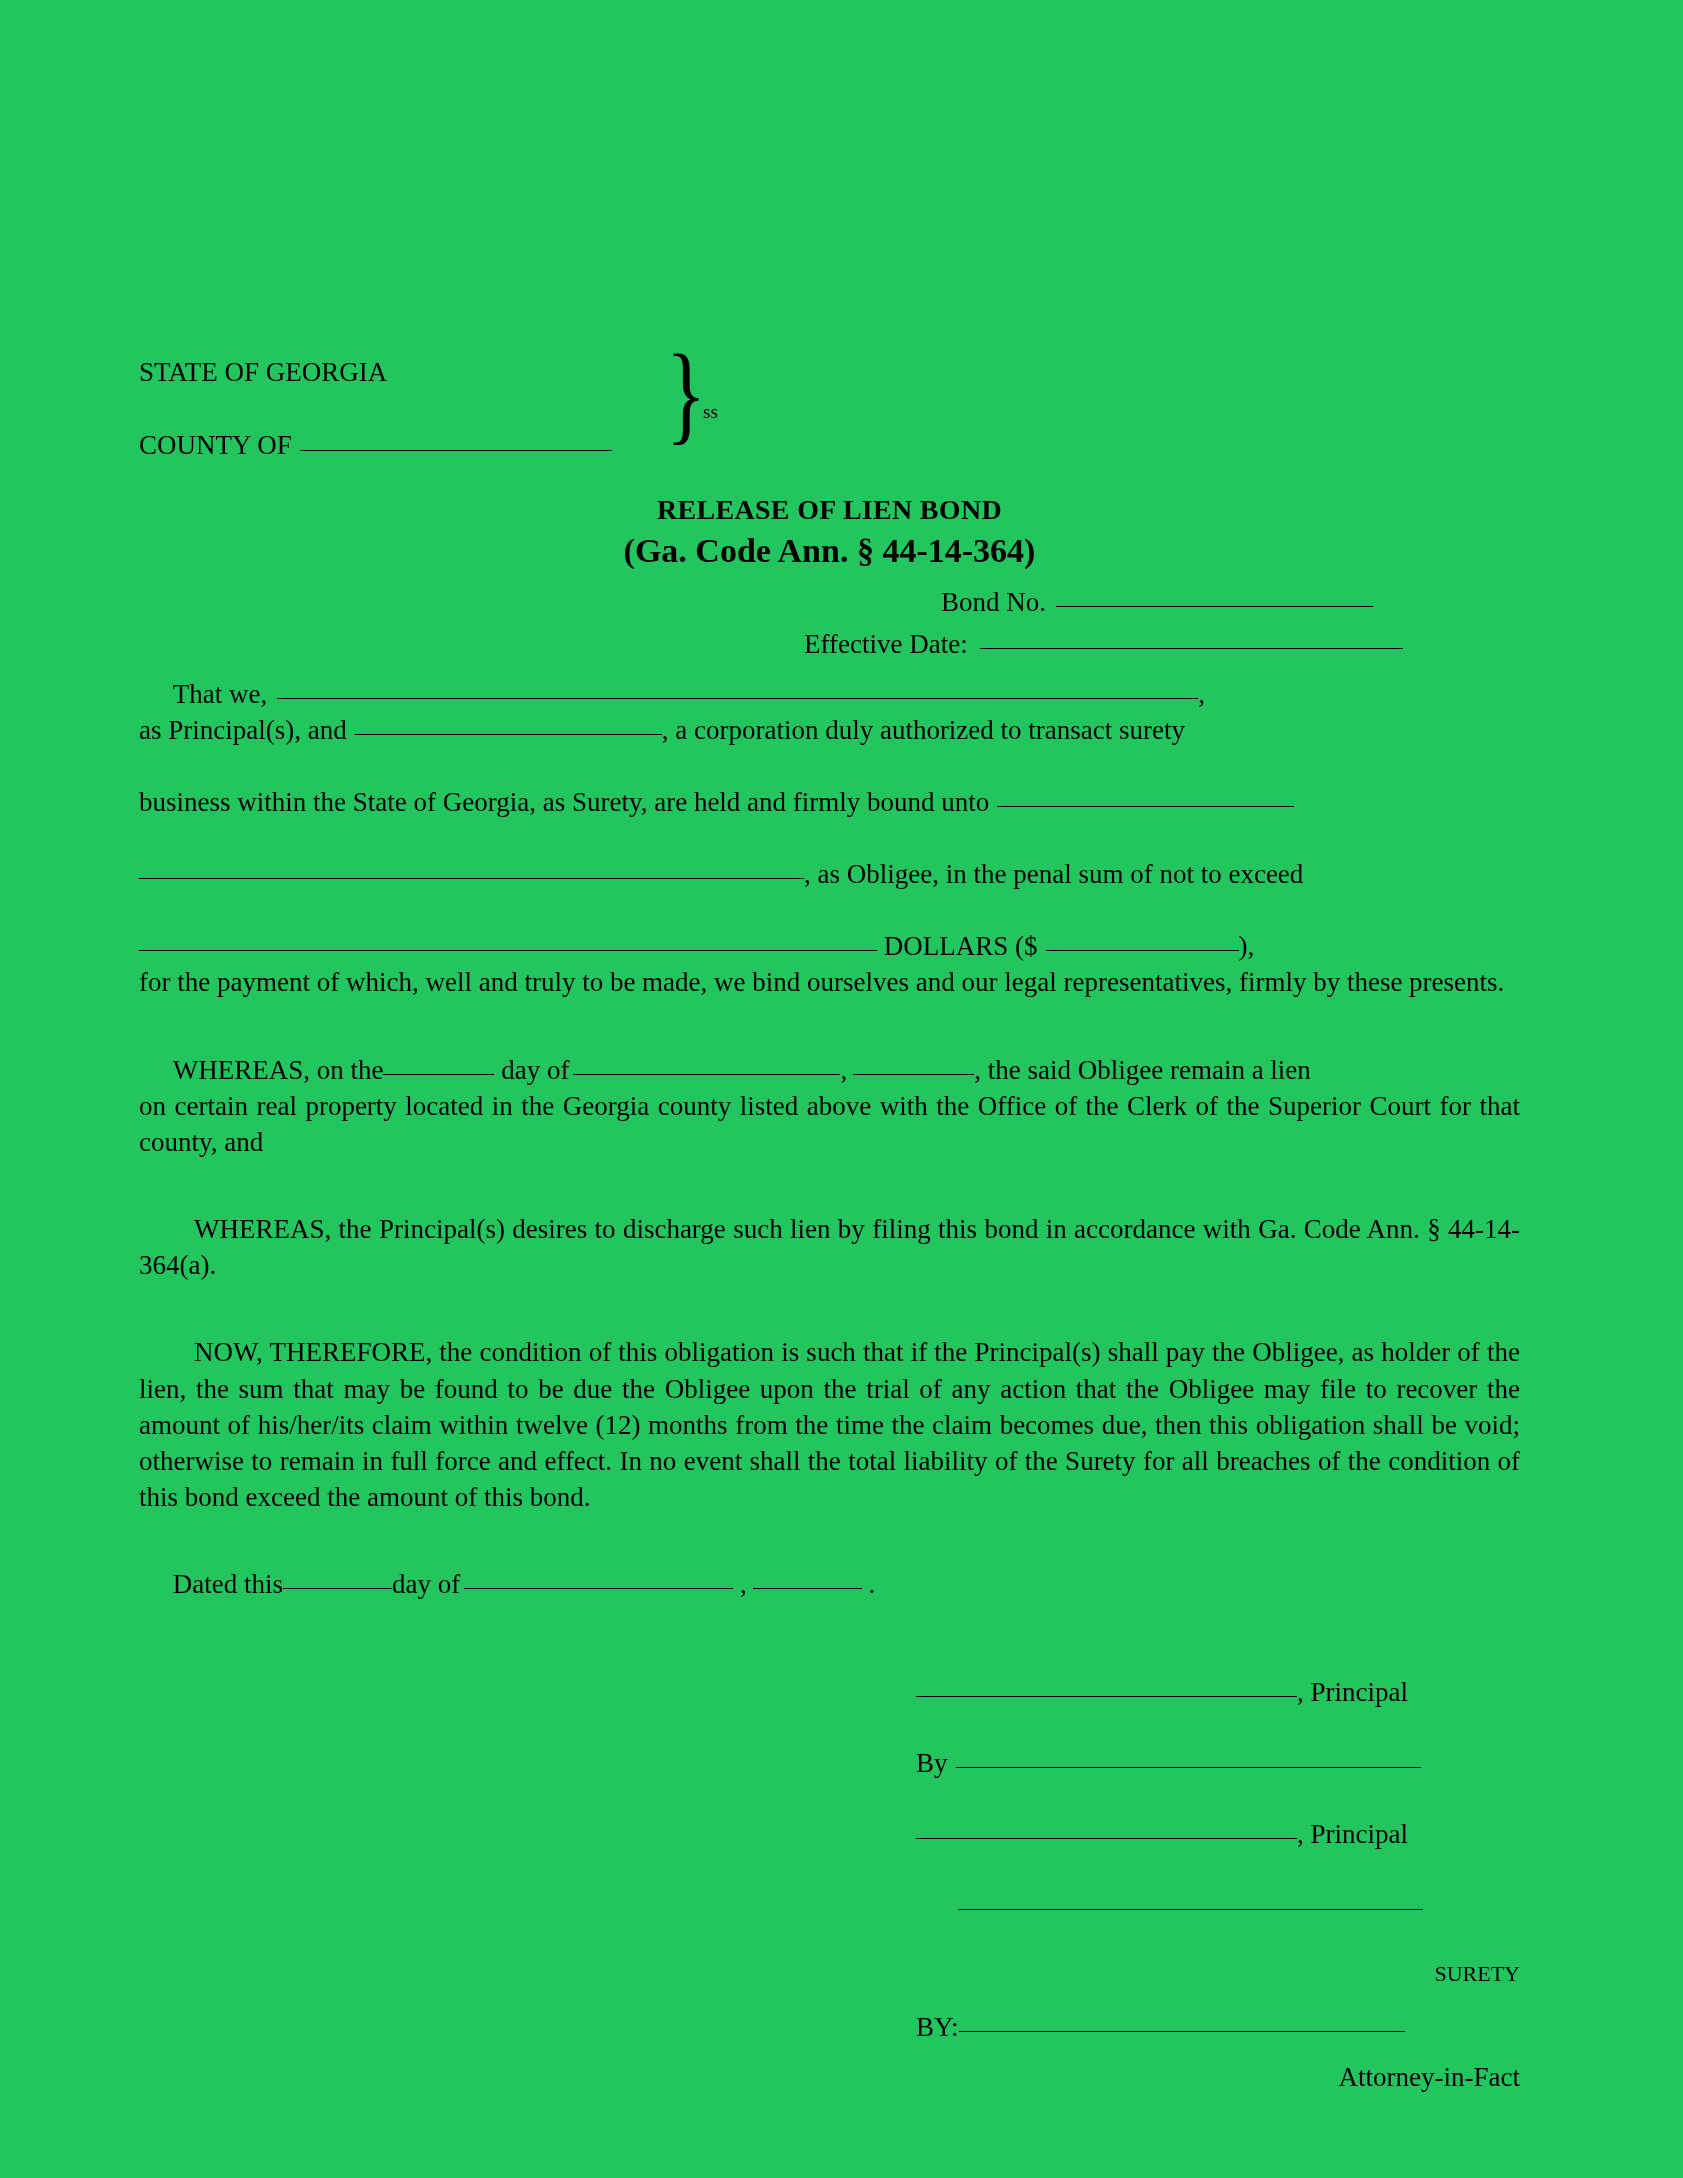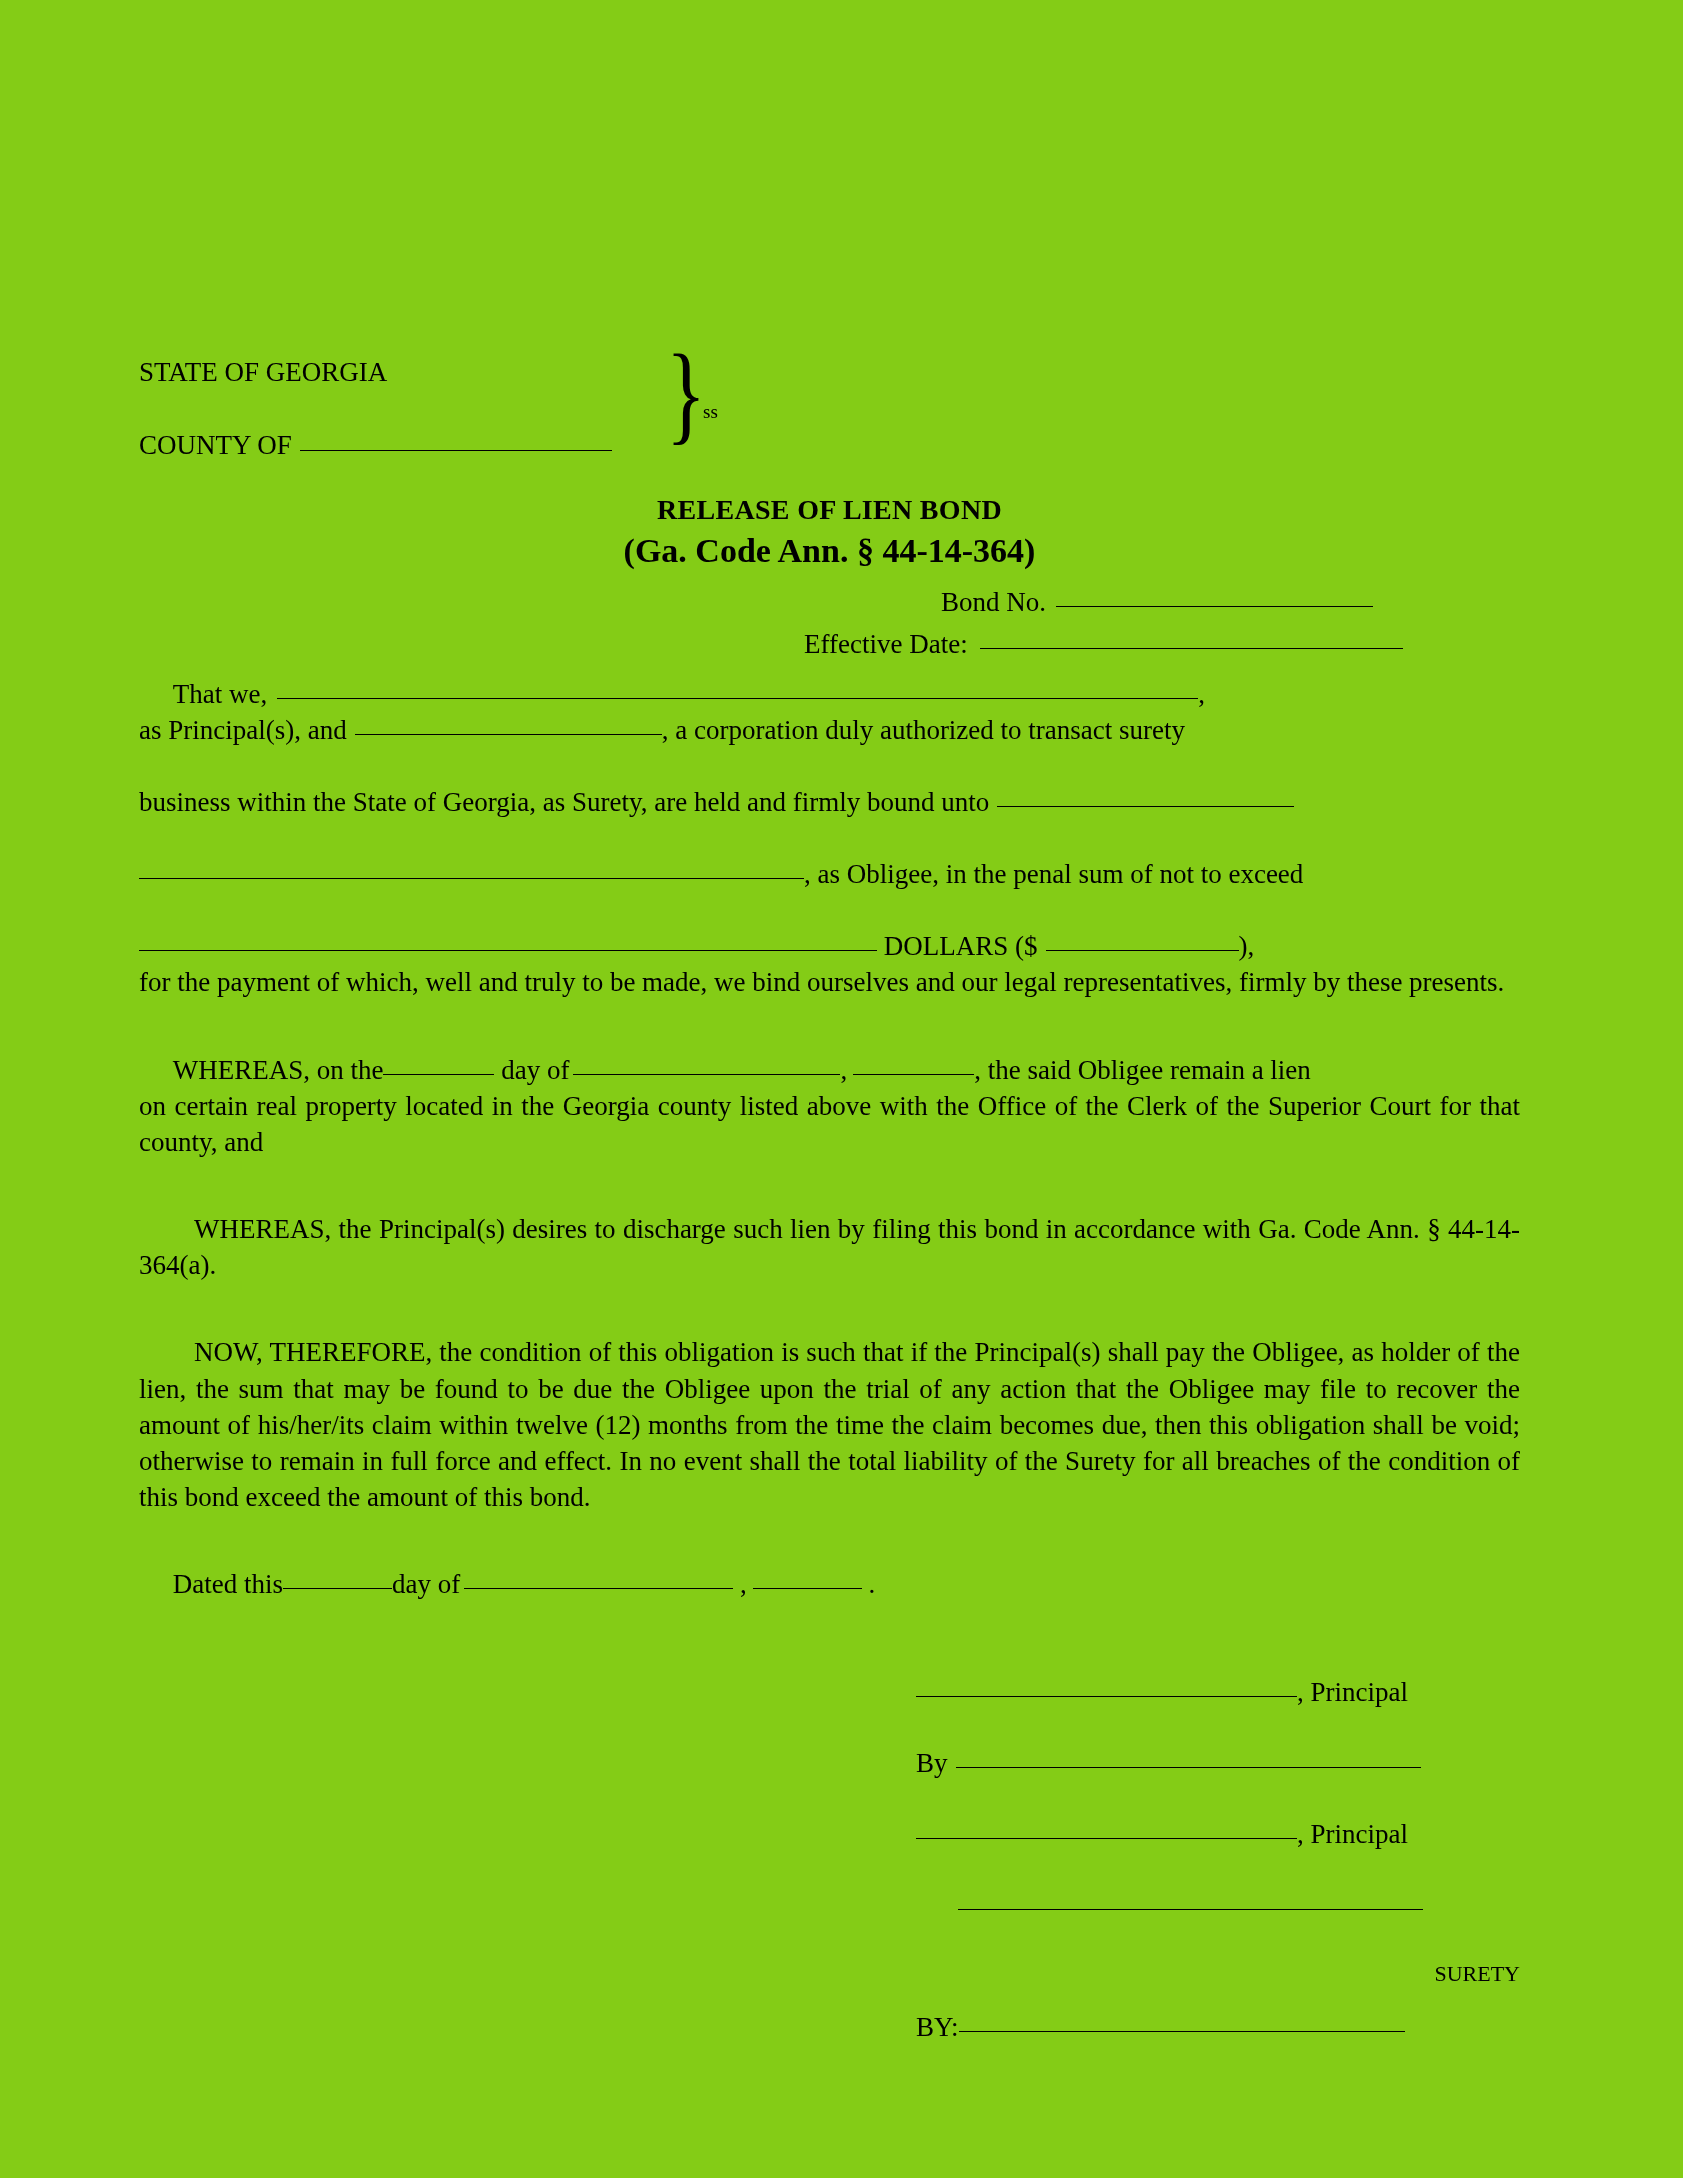--- a/index.html
+++ b/index.html
@@ -13,21 +13,21 @@
     font-family: "Liberation Serif", "DejaVu Serif", serif;
     color: #000000;
     position: relative;
     overflow: hidden;
   }
   .page {
     position: absolute;
     left: 0; top: 0;
     width: 1683px;
     height: 2178px;
-    background: #84cc16;
+    background: #22c55e;
   }
   .content {
     position: absolute;
     left: 139px;
     top: 351px;
     width: 1381px;
   }
 
   
   .caption {
@@ -287,18 +287,19 @@
       <div class="sigrow">
         <span class="sigline sl-surety"></span>
       </div>
 
       <div class="label-surety">SURETY</div>
 
       <div class="sigrow row-byfinal">
         <span>BY:</span><span class="sigline sl-byfinal"></span>
       </div>
 
+      <div class="label-aif">Attorney-in-Fact</div>
 
     </div>
 
   </div>
 </div>
 
 
 </body></html>

